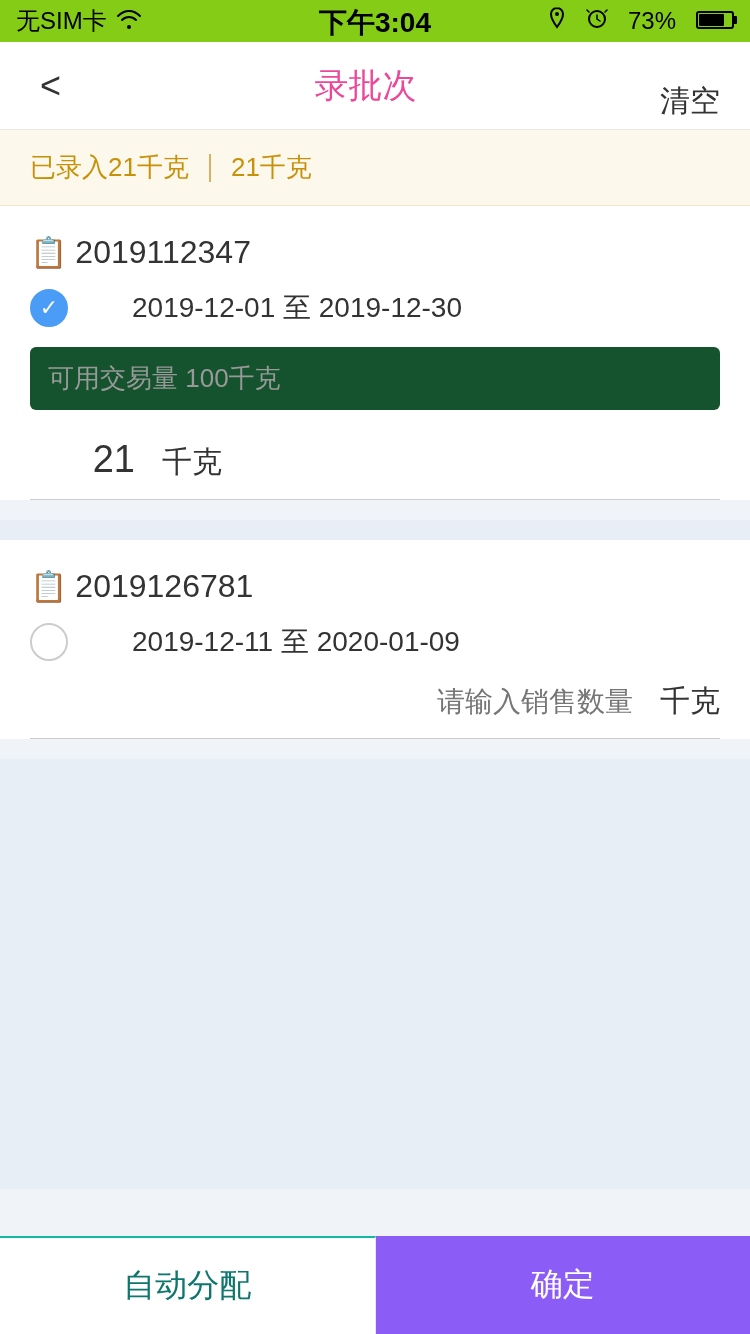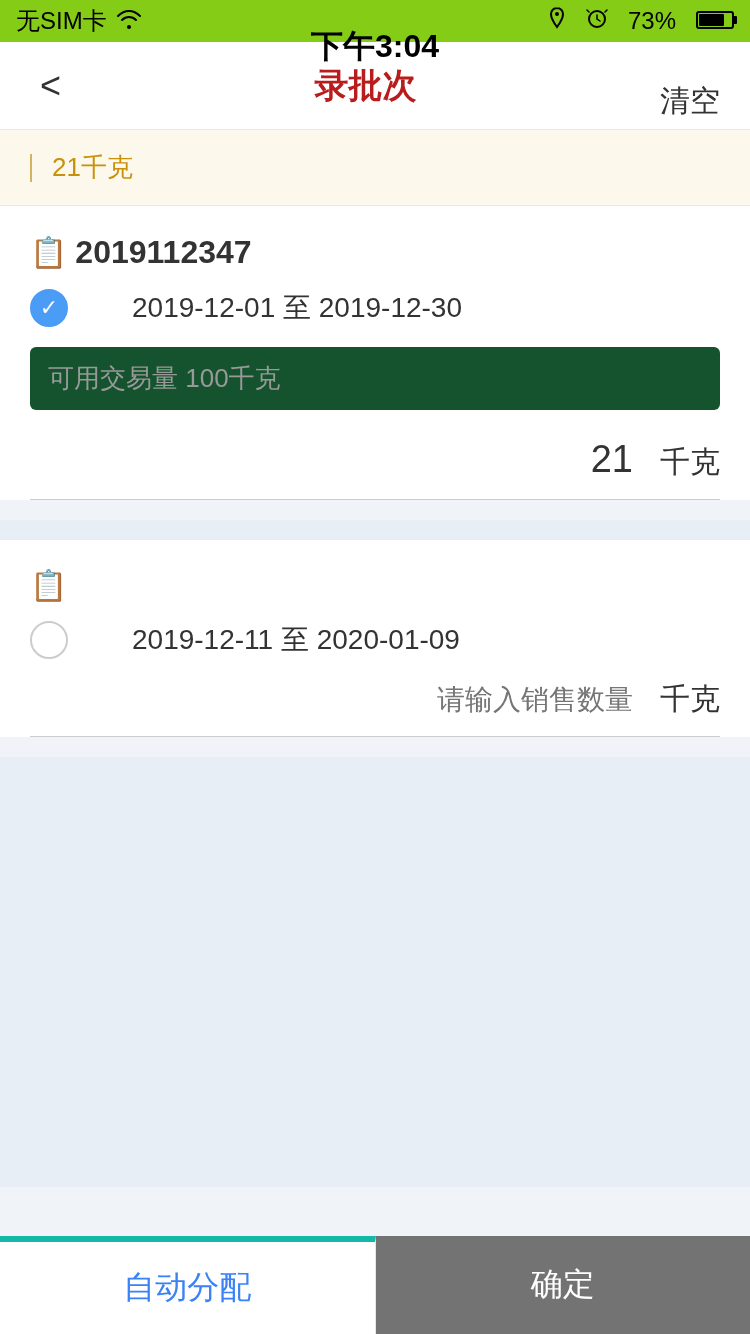--- a/index.html
+++ b/index.html
@@ -24,27 +24,27 @@
       font-size: 26px;
     }
     .status-left {
       display: flex;
       align-items: center;
       gap: 8px;
       font-size: 24px;
       color: #000;
     }
     .status-center {
-      font-size: 32px;
+      font-size: 28px;
       font-weight: 600;
       color: #000;
       position: absolute;
       left: 50%;
       transform: translateX(-50%);
-      top: 25px;
+      top: 4px;
     }
     .status-right {
       display: flex;
       align-items: center;
       gap: 20px;
       font-size: 24px;
       color: #000;
     }
     .battery-bar {
       width: 38px;
@@ -87,22 +87,22 @@
       border-bottom: 1px solid #e8e8e8;
     }
     .nav-back {
       font-size: 36px;
       color: #333;
       cursor: pointer;
       padding: 10px;
     }
     .nav-title {
       font-size: 34px;
-      font-weight: 700;
-      color: #b91c1c;
+      font-weight: 400;
+      color: #ec4899;
     }
     .nav-action {
       font-size: 30px;
       color: #333;
       cursor: pointer;
       margin-top: 32px;
     }
 
     
     .info-banner {
@@ -135,21 +135,21 @@
       align-items: center;
       gap: 8px;
     }
     .batch-icon {
       font-size: 30px;
       color: #666;
     }
     .batch-id {
       font-size: 32px;
       color: #333;
-      font-weight: 700;
+      font-weight: 400;
     }
     .batch-date-row {
       padding: 8px 30px 12px 30px;
       display: flex;
       align-items: center;
       gap: 16px;
     }
     .radio-circle {
       width: 38px;
       height: 38px;
@@ -178,21 +178,20 @@
       margin: 8px 30px 20px 30px;
       background: #14532d;
       border-radius: 6px;
       padding: 14px 18px;
       font-size: 26px;
       color: #999;
     }
     .batch-amount-row {
       display: flex;
       align-items: baseline;
-      justify-content: flex-end;
       padding: 8px 30px 16px 30px;
       gap: 12px;
     }
     .amount-input {
       font-size: 38px;
       color: #333;
       font-weight: 500;
       border: none;
       outline: none;
       text-align: right;
@@ -239,33 +238,33 @@
       height: 98px;
       display: flex;
       position: fixed;
       bottom: 0;
       left: 0;
     }
     .btn-auto {
       flex: 1;
       background: #fff;
       font-size: 32px;
-      color: #3b82f6;
+      color: #0f766e;
       border: none;
       cursor: pointer;
       font-family: inherit;
       display: flex;
       align-items: center;
       justify-content: center;
-      border-top: 6px solid #14b8a6;
+      border-top: 2px solid #14b8a6;
       border-right: 1px solid #e8e8e8;
     }
     .btn-confirm {
       flex: 1;
-      background: #737373;
+      background: #8b5cf6;
       font-size: 32px;
       color: #fff;
       border: none;
       cursor: pointer;
       font-family: inherit;
       display: flex;
       align-items: center;
       justify-content: center;
     }
   </style>
@@ -305,20 +304,21 @@
   </div>
 </div>
 
 <div class="nav-bar">
   <span class="nav-back">&lt;</span>
   <span class="nav-title">录批次</span>
   <span class="nav-action">清空</span>
 </div>
 
 <div class="info-banner">
+  <span class="info-item">已录入21千克</span>
   <div class="info-divider"></div>
   <span class="info-item">21千克</span>
 </div>
 
 <div class="batch-card">
   <div class="batch-header">
     <span class="batch-icon">📋</span>
     <span class="batch-id">2019112347</span>
   </div>
   <div class="batch-date-row">
@@ -333,20 +333,21 @@
     <span class="amount-unit">千克</span>
   </div>
   <div class="amount-underline"></div>
 </div>
 
 <div class="section-divider"></div>
 
 <div class="batch-card">
   <div class="batch-header">
     <span class="batch-icon">📋</span>
+    <span class="batch-id">2019126781</span>
   </div>
   <div class="batch-date-row">
     <div class="radio-circle"></div>
     <span class="batch-date-text">2019-12-11 至 2020-01-09</span>
   </div>
   <div class="batch-amount-placeholder-row">
     <input type="number" style="border: none; outline: none; background: transparent; font-size: 28px; color: rgb(204, 204, 204); text-align: right; width: 260px; font-family: inherit;" placeholder="请输入销售数量">
     <span class="placeholder-unit">千克</span>
   </div>
   <div class="amount-underline"></div>

